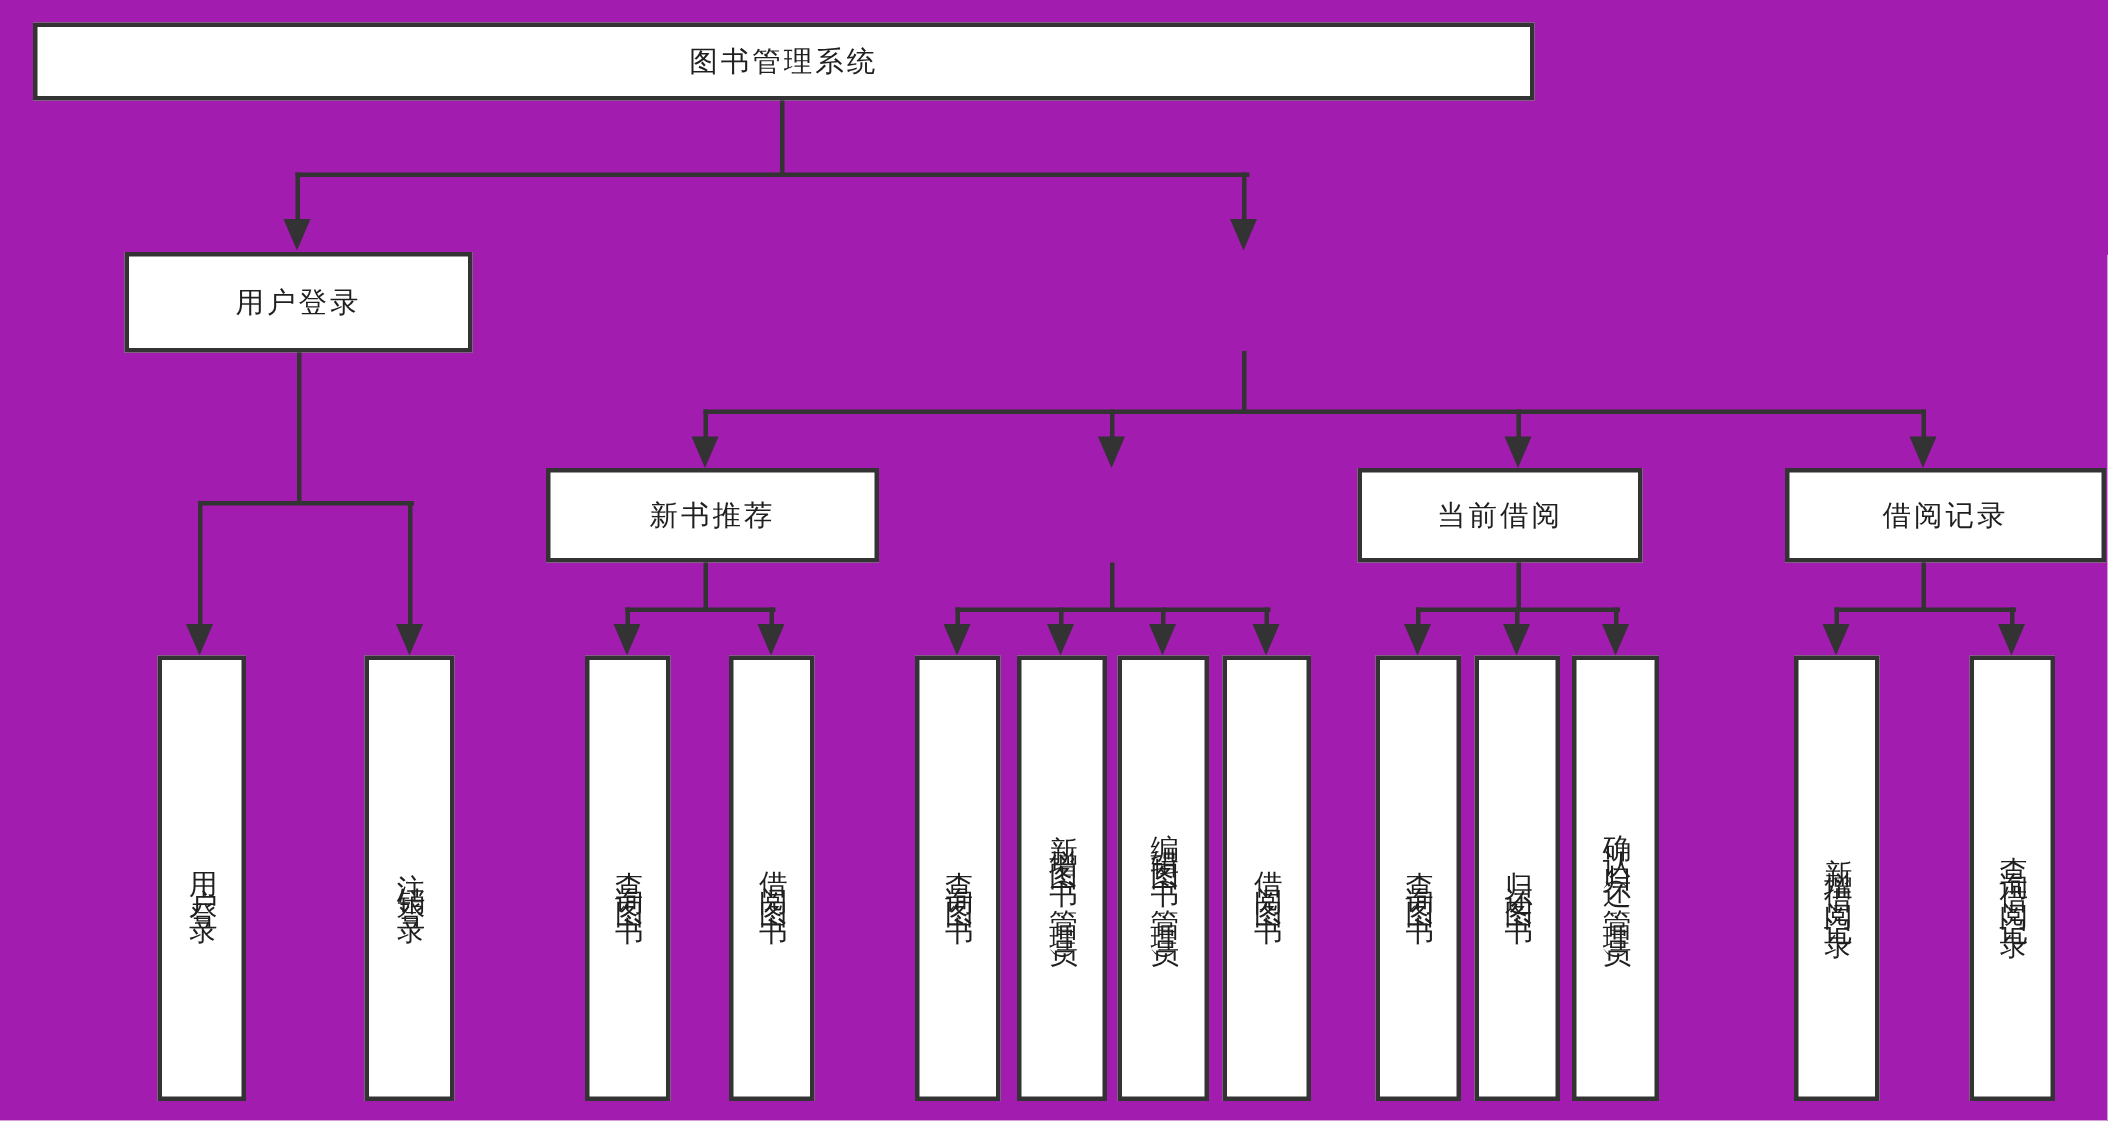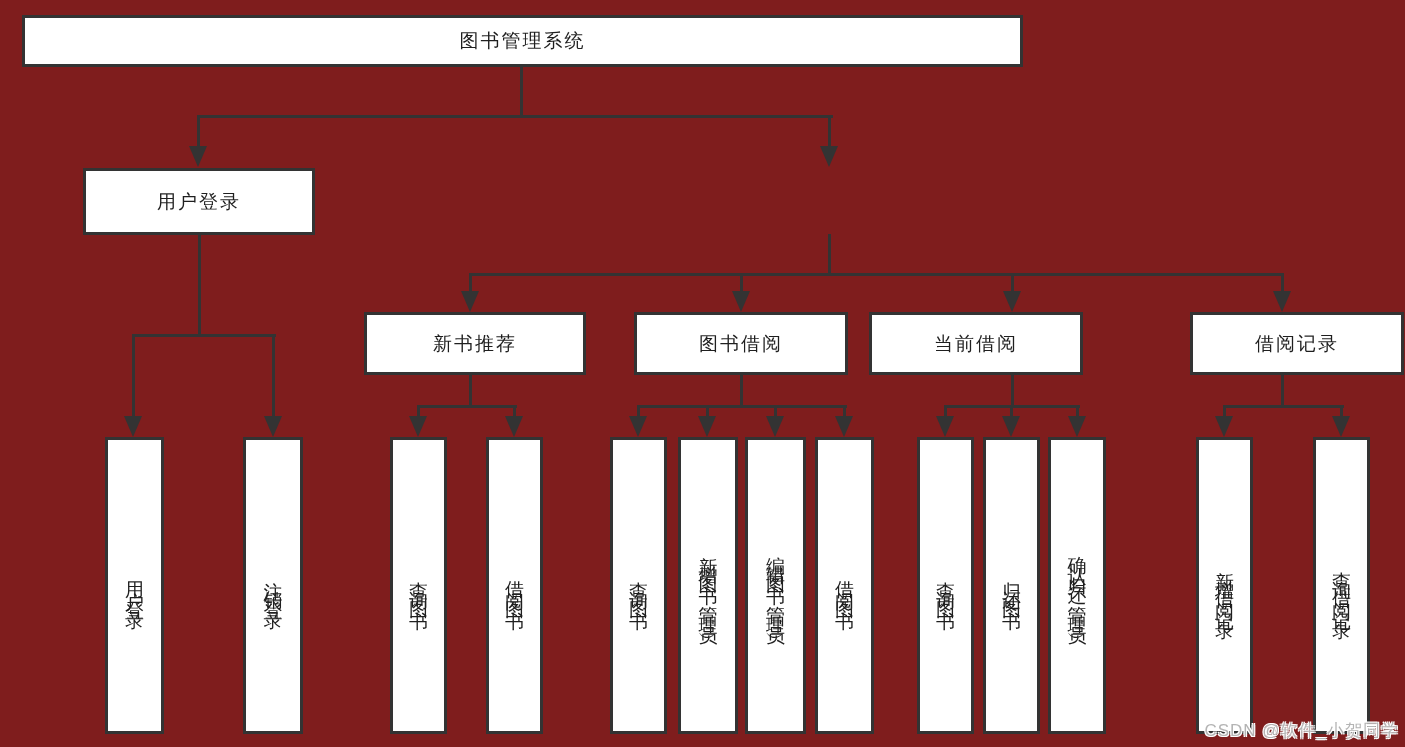--- a/index.html
+++ b/index.html
@@ -5,21 +5,21 @@
   html, body {
     margin: 0;
     padding: 0;
     background: #ffffff;
     font-family: "Liberation Sans", "DejaVu Sans", sans-serif;
   }
   .canvas {
     position: relative;
     width: 1405px;
     height: 747px;
-    background: #7f1d1d;
+    background: #a21caf;
     overflow: hidden;
   }
   .box {
     position: absolute;
     box-sizing: border-box;
     border: 3px solid #333333;
     background: #ffffff;
     display: flex;
     align-items: center;
     justify-content: center;
@@ -102,24 +102,21 @@
   <div class="vline" style="left:740px; top:273px; height:20px;"></div>
   <div class="arrow" style="left:732px; top:291px;"></div>
   <div class="vline" style="left:1011px; top:273px; height:20px;"></div>
   <div class="arrow" style="left:1003px; top:291px;"></div>
   <div class="vline" style="left:1281px; top:273px; height:20px;"></div>
   <div class="arrow" style="left:1273px; top:291px;"></div>
 
   <div class="box" style="left:364px; top:312px; width:222px; height:63px;">
     <span class="hlabel">新书推荐</span>
   </div>
-  <div class="box" style="left:634px; top:312px; width:214px; height:63px;">
-    <span class="hlabel">图书借阅</span>
-  </div>
-  <div class="box" style="left:869px; top:312px; width:214px; height:63px;text-align:center;">
+  <div class="box" style="left:905px; top:312px; width:190px; height:63px;text-align:center;">
     <span class="hlabel">当前借阅</span>
   </div>
   <div class="box" style="left:1175px; top:312px; width:214px; height:63px;margin-left:15px;">
     <span class="hlabel">借阅记录</span>
   </div>
 
   <div class="vline" style="left:469px; top:375px; height:33px;"></div>
   <div class="hline" style="left:417px; top:405px; width:100px;"></div>
   <div class="vline" style="left:417px; top:405px; height:12px;"></div>
   <div class="arrow" style="left:409px; top:416px;"></div>
@@ -190,15 +187,14 @@
     <span class="vtext">确认归还（管理员）</span>
   </div>
 
   <div class="box" style="left:1196px; top:437px; width:57px; height:297px;">
     <span class="vtext">新增借阅记录</span>
   </div>
   <div class="box" style="left:1313px; top:437px; width:57px; height:297px;">
     <span class="vtext">查询借阅记录</span>
   </div>
 
-  <div class="watermark">CSDN @软件_小贺同学</div>
 
 </div>
 
 </body></html>

